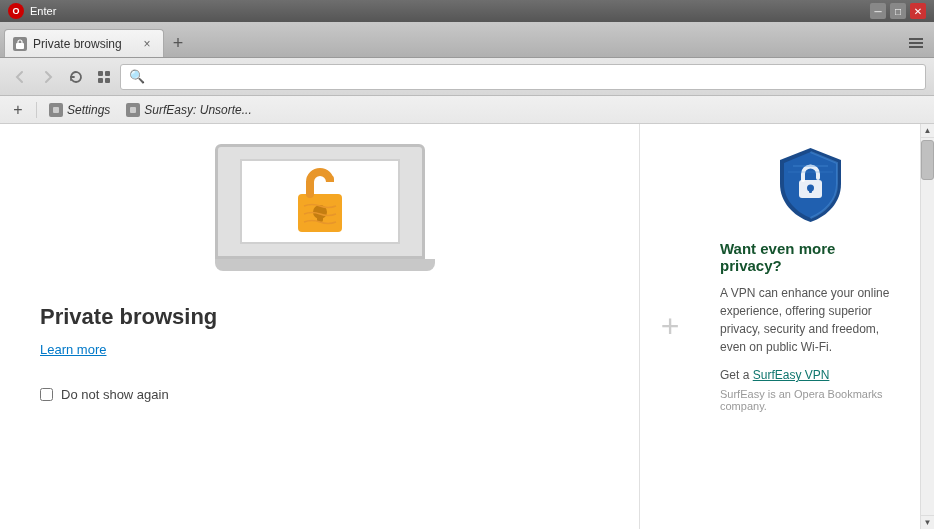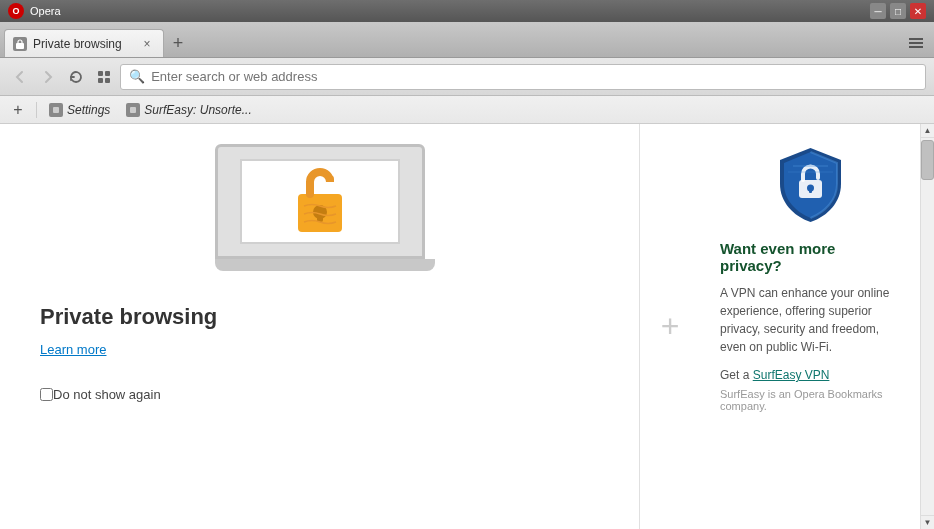--- a/index.html
+++ b/index.html
@@ -240,20 +240,21 @@
       text-decoration: underline;
       cursor: pointer;
       font-size: 13px;
     }
 
     .checkbox-row {
       margin-top: auto;
       padding-top: 10px;
       display: flex;
       align-items: center;
+      gap: 8px;
     }
     .checkbox-row input { cursor: pointer; }
     .checkbox-label { font-size: 13px; color: #444; }
 
     
     .plus-separator {
       width: 60px;
       display: flex;
       align-items: center;
       justify-content: center;
@@ -304,21 +305,21 @@
     .vpn-footer {
       font-size: 11px;
       color: #999;
     }
   </style>
 </head>
 <body>
 
 <div class="title-bar">
   <div class="title-bar-logo">O</div>
-  <span>Opera</span>
+  <span>Enter</span>
 
   <div style="margin-left:auto; display:flex; gap:4px;">
     <div style="width:16px;height:16px;background:#888;border-radius:2px;display:flex;align-items:center;justify-content:center;color:white;font-size:10px;cursor:pointer;">─</div>
     <div style="width:16px;height:16px;background:#888;border-radius:2px;display:flex;align-items:center;justify-content:center;color:white;font-size:10px;cursor:pointer;">□</div>
     <div style="width:16px;height:16px;background:#cc3333;border-radius:2px;display:flex;align-items:center;justify-content:center;color:white;font-size:10px;cursor:pointer;">✕</div>
   </div>
 </div>
 
 <div class="tab-bar">
   <div class="tab">
@@ -361,21 +362,20 @@
   <div class="nav-btn">
     <svg width="14" height="14" viewBox="0 0 14 14">
       <rect x="1" y="1" width="5" height="5" rx="1" fill="#666"></rect>
       <rect x="8" y="1" width="5" height="5" rx="1" fill="#666"></rect>
       <rect x="1" y="8" width="5" height="5" rx="1" fill="#666"></rect>
       <rect x="8" y="8" width="5" height="5" rx="1" fill="#666"></rect>
     </svg>
   </div>
   <div class="address-bar">
     <span class="search-icon-char">🔍</span>
-    <input type="text" placeholder="Enter search or web address" style="">
   </div>
 </div>
 
 <div class="bookmarks-bar">
   <div class="add-bookmark-btn">+</div>
   <div class="bookmark-divider"></div>
   <div class="bookmark-item">
     <div class="bookmark-icon">
       <svg width="10" height="10" viewBox="0 0 10 10">
           <rect x="1" y="1" width="8" height="8" rx="1" fill="#888"></rect>

